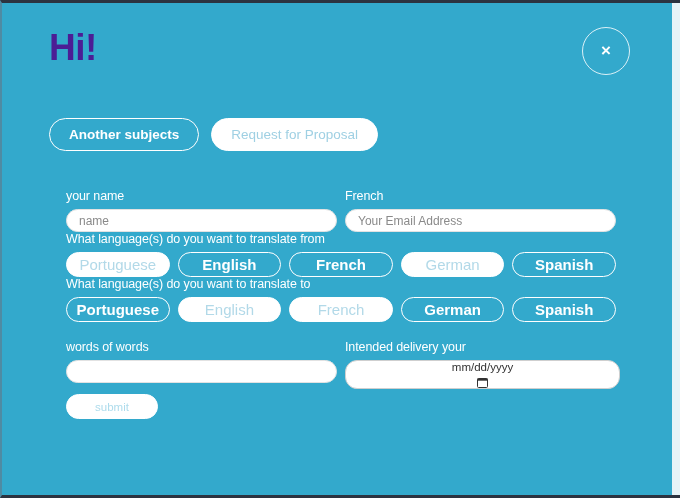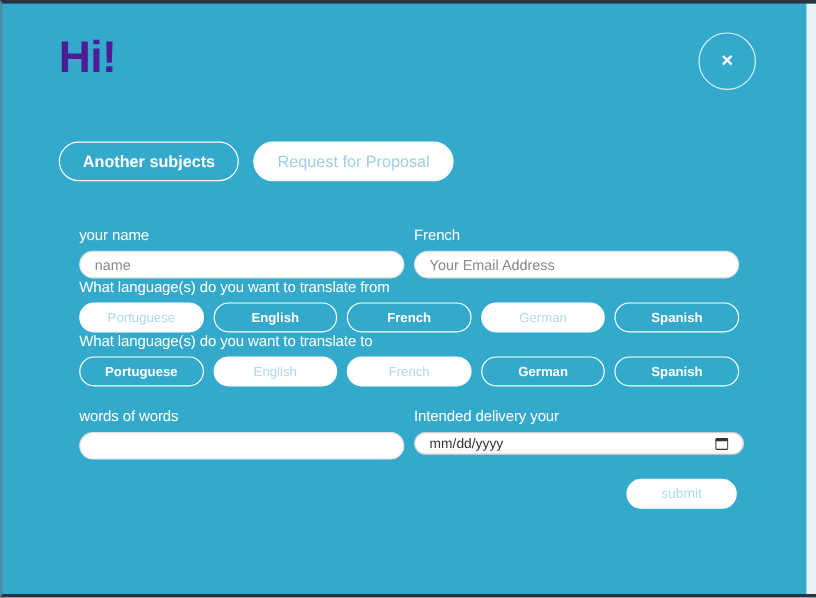--- a/index.html
+++ b/index.html
@@ -139,53 +139,54 @@
     padding: 0 12px;
     font-size: 12px;
     font-family: "Liberation Sans", sans-serif;
     color: #555555;
     box-sizing: border-box;
     outline: none;
   }
   .text-input::placeholder { color: #8a8a8a; }
   .date-input {
     width: 275px;
-    height: 19px;
+    height: 29px;
     border-radius: 12px;
     border: 1px solid #cfcfcf;
     background: #ffffff;
     padding: 0 12px;
     font-size: 11.5px;
     font-family: "Liberation Sans", sans-serif;
     color: #333333;
     box-sizing: border-box;
     outline: none;
     display: flex;
     align-items: center;
     justify-content: space-between;
     cursor: pointer;
+    flex-direction: column;
   }
   .cal-icon {
     width: 11px;
     height: 11px;
     position: relative;
   }
 
   .section { margin-top: 0; }
 
   .lang-row {
     display: flex;
     gap: 8px;
     margin-top: 6px;
   }
   .lang-btn {
     width: 104px;
     height: 25px;
     border-radius: 13px;
-    font-size: 11px;
+    font-size: 15px;
     font-weight: bold;
     display: flex;
     align-items: center;
     justify-content: center;
     cursor: pointer;
     box-sizing: border-box;
     white-space: nowrap;
   }
   .lang-btn.selected {
     background: #ffffff;
@@ -196,22 +197,21 @@
   .lang-btn.unselected {
     background: transparent;
     border: 1.5px solid #ffffff;
     color: #ffffff;
   }
 
   .bottom-row { margin-top: 18px; }
 
   .submit-wrap {
     display: flex;
-    justify-content: flex-end;
-    margin-top: 16px;
+    margin-top: 5px;
     padding-right: 2px;
   }
   .submit-btn {
     width: 92px;
     height: 25px;
     border-radius: 13px;
     background: #ffffff;
     border: 1px solid #ffffff;
     color: #aedcec;
     font-size: 11.5px;

